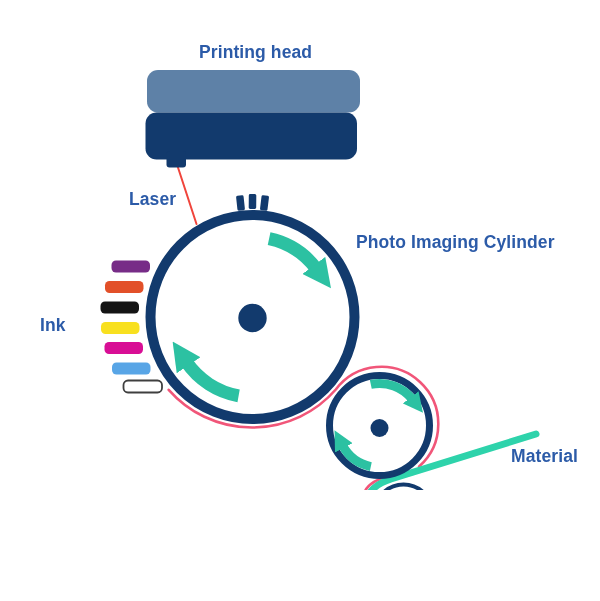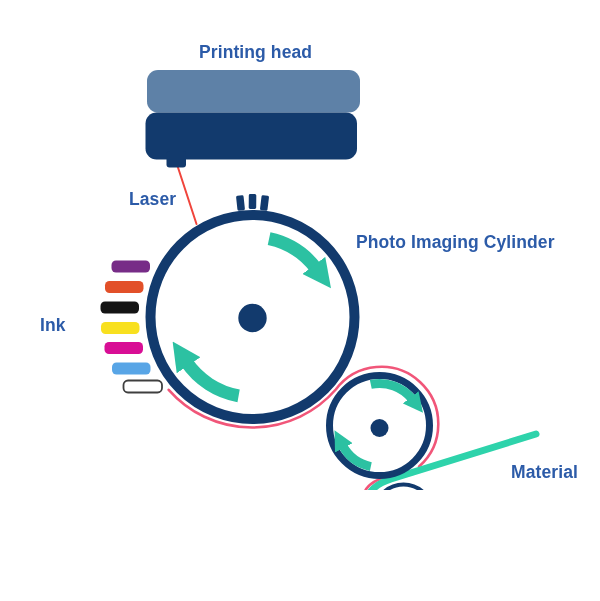--- a/index.html
+++ b/index.html
@@ -89,14 +89,14 @@
       <rect x="104.5" y="342" width="38.5" height="12" rx="4.5" style="fill: rgb(216, 14, 149);"></rect>
       <rect x="112" y="362.5" width="38.5" height="12" rx="4.5" style="fill: rgb(88, 165, 230);"></rect>
       <rect class="ink-white" x="123.5" y="380.5" width="38.5" height="12" rx="4.5" style="fill: rgb(255, 255, 255);"></rect>
     </g>
   </svg>
 
   <div class="label" style="left:199px; top:42px;">Printing head</div>
   <div class="label" style="left:129px; top:189px;">Laser</div>
   <div class="label" style="left:356px; top:232px;">Photo Imaging Cylinder</div>
   <div class="label" style="left:40px; top:315px;">Ink</div>
-  <div class="label" style="left:511px; top:446px;margin-top:16px;">Material</div>
+  <div class="label" style="left:511px; top:446px;">Material</div>
 </div>
 
 </body></html>

